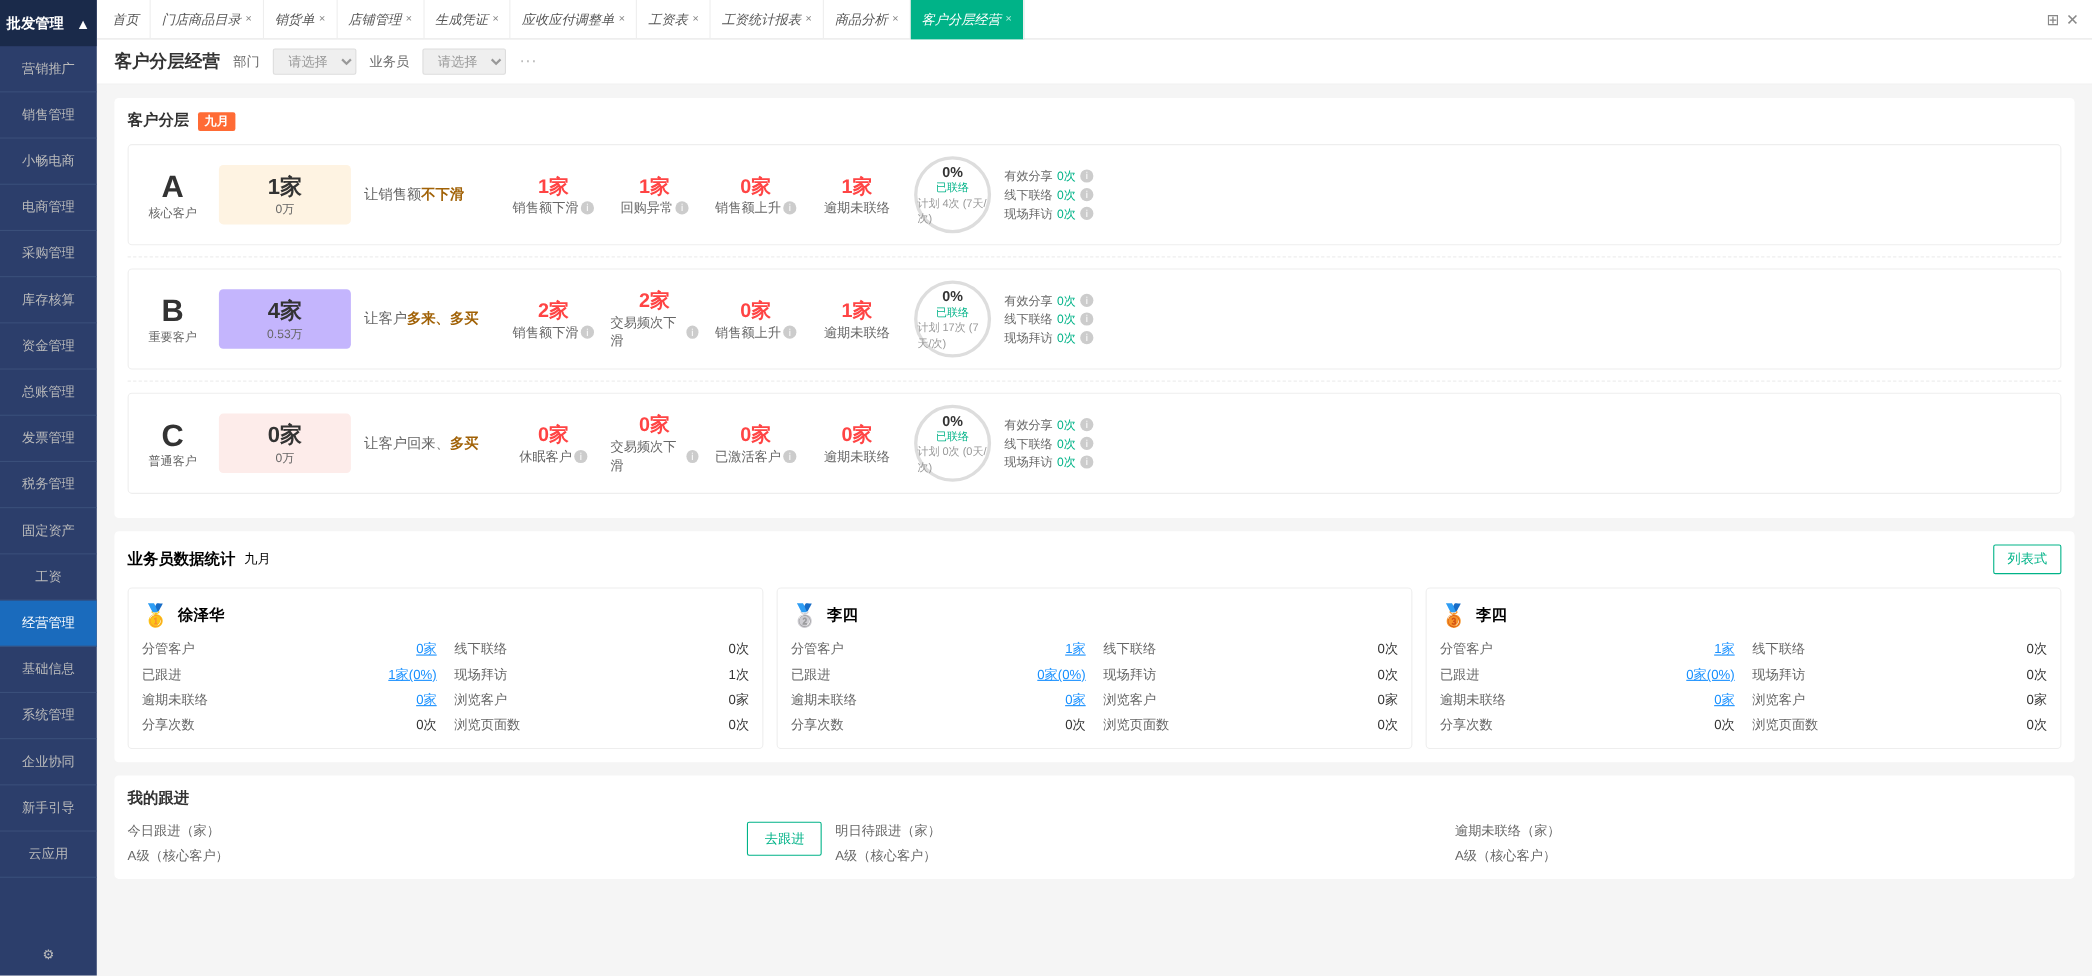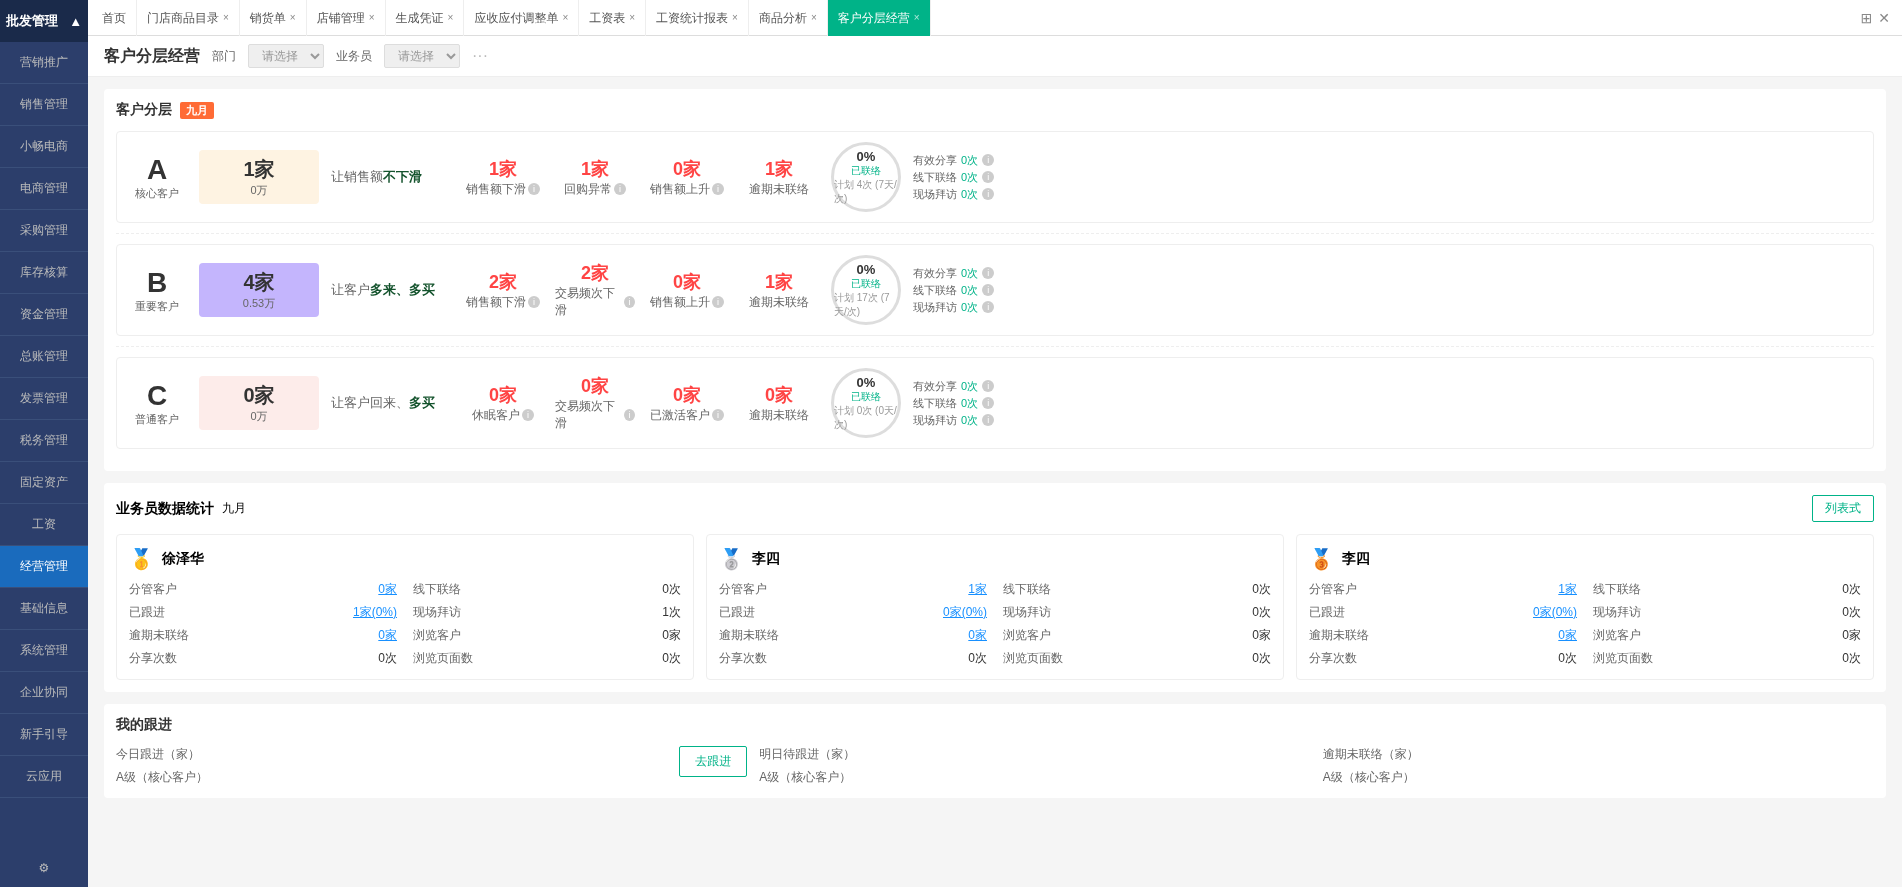--- a/index.html
+++ b/index.html
@@ -182,21 +182,21 @@
     }
     .tier-count-block .count-sub {
       font-size: 11px;
       color: #666;
     }
     .tier-slogan {
       width: 120px;
       font-size: 13px;
       color: #666;
     }
-    .tier-slogan .highlight { color: #14532d; font-weight: bold; font-family: Liberation Mono, monospace; }
+    .tier-slogan .highlight { color: #a16207; font-weight: bold; font-family: Liberation Mono, monospace; }
     .tier-stat {
       display: flex;
       flex-direction: column;
       align-items: center;
       width: 80px;
       font-size: 12px;
     }
     .tier-stat .stat-num { font-size: 18px; font-weight: bold; color: #ff4444; }
     .tier-stat .stat-label { color: #666; display: flex; align-items: center; gap: 2px; }
     .tier-circle {
@@ -349,21 +349,21 @@
       <div class="sidebar-item">企业协同</div>
       <div class="sidebar-item">新手引导</div>
       <div class="sidebar-item">云应用</div>
     </div>
   <div class="sidebar-gear">⚙</div>
 </div>
 
 <div class="main">
 
   <div class="tabs">
-    <div id="tabs-container" style="display:flex; align-items:center; flex:1;">
+    <div id="tabs-container" style="display:flex; align-items:center; flex:1;font-style:italic;">
         <div class="tab">首页</div>
         <div class="tab">门店商品目录<span class="close-btn">×</span></div>
         <div class="tab">销货单<span class="close-btn">×</span></div>
         <div class="tab">店铺管理<span class="close-btn">×</span></div>
         <div class="tab">生成凭证<span class="close-btn">×</span></div>
         <div class="tab">应收应付调整单<span class="close-btn">×</span></div>
         <div class="tab">工资表<span class="close-btn">×</span></div>
         <div class="tab">工资统计报表<span class="close-btn">×</span></div>
         <div class="tab">商品分析<span class="close-btn">×</span></div>
         <div class="tab active">客户分层经营<span class="close-btn">×</span></div>

